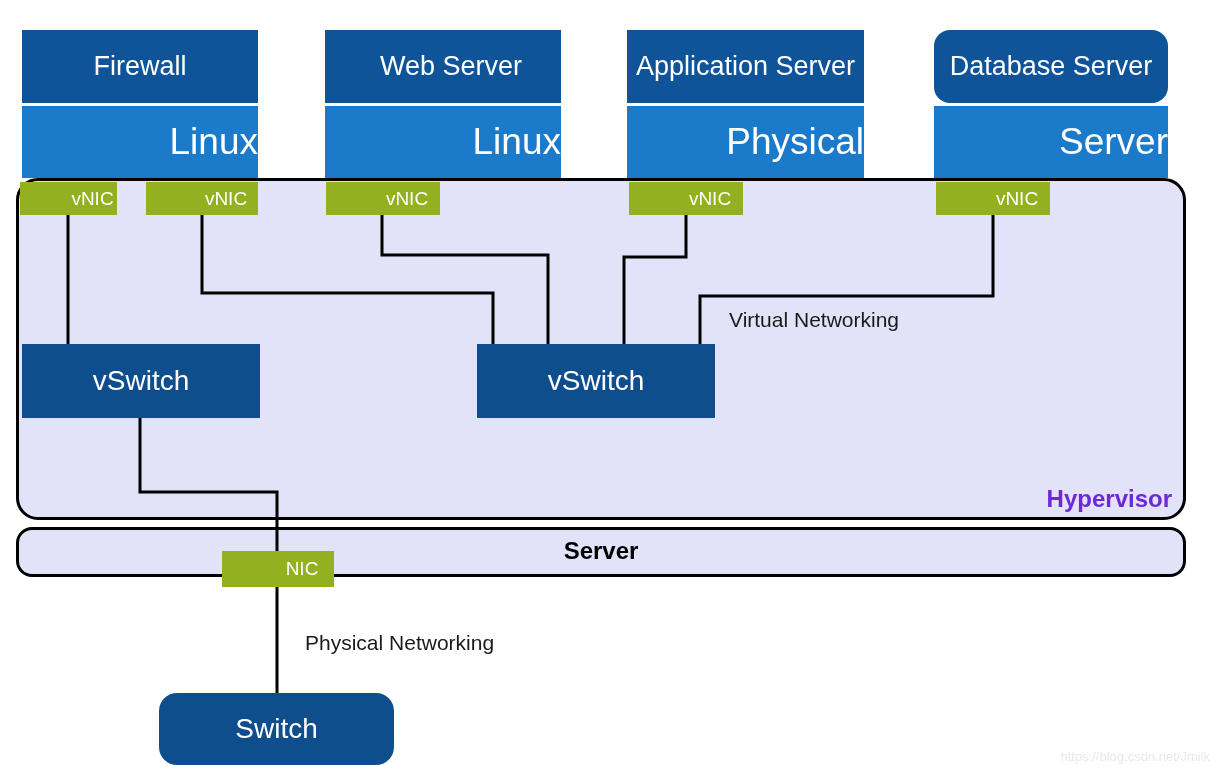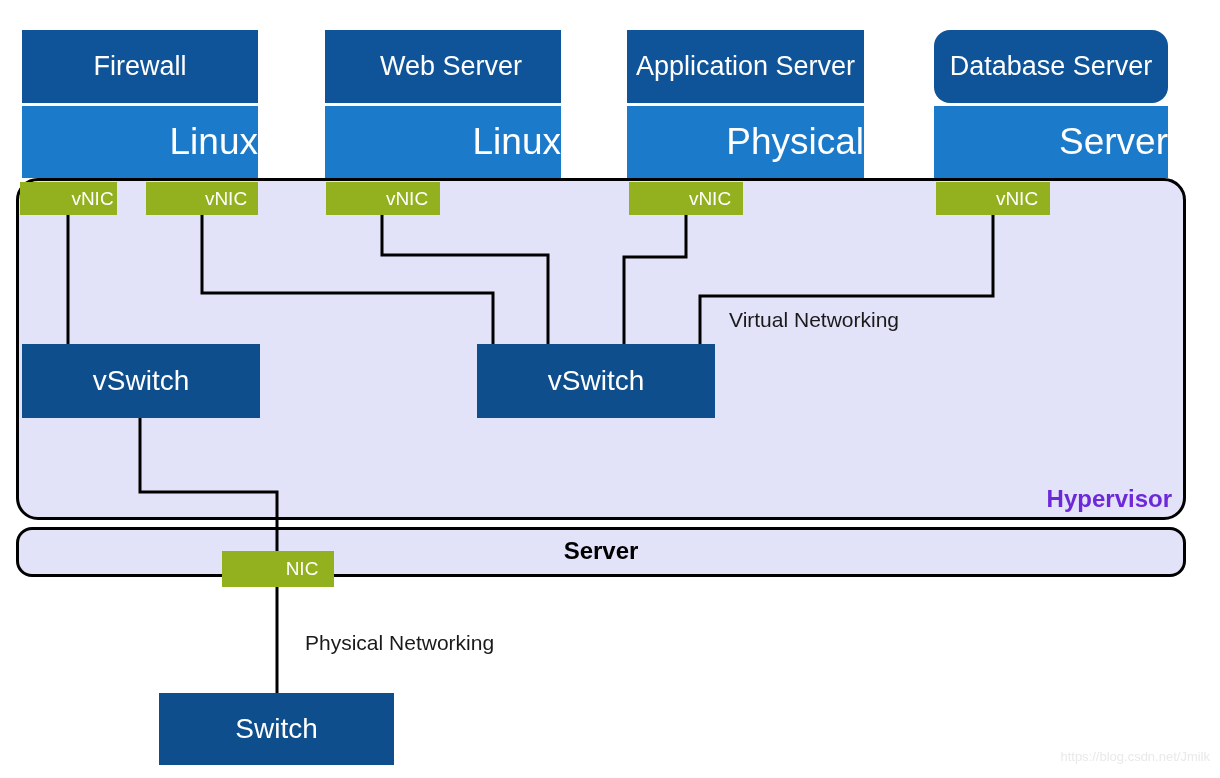--- a/index.html
+++ b/index.html
@@ -26,21 +26,21 @@
     background:var(--lavender);z-index:1;
   }
   .connectors{position:absolute;left:0;top:0;width:1220px;height:778px;z-index:2;pointer-events:none;}
 
   .box{position:absolute;display:flex;align-items:center;justify-content:center;
        color:#fff;z-index:3;box-sizing:border-box;}
   .vm-header{background:var(--vm-header);font-size:27px;}
   .vm-os{background:var(--vm-os);font-size:37px;justify-content:flex-end;}
   .vnic{background:var(--nic-green);font-size:19px;padding-left:48px;}
   .vswitch{background:var(--switch-blue);font-size:28px;}
-  .pswitch{background:var(--switch-blue);font-size:28px;}
+  .pswitch{background:var(--switch-blue);font-size:28px;border-radius:18px;}
 
   
   .vm1-h{left:22px;top:30px;width:236px;height:73px;}
   .vm1-o{left:22px;top:106px;width:236px;height:72px;}
   .vnic-f1{left:20px;top:182px;width:97px;height:33px;}
   .vnic-f2{left:146px;top:182px;width:112px;height:33px;}
   
   .vm2-h{left:325px;top:30px;width:236px;height:73px;padding-left:16px;}
   .vm2-o{left:325px;top:106px;width:236px;height:72px;}
   .vnic-w{left:326px;top:182px;width:114px;height:33px;}

